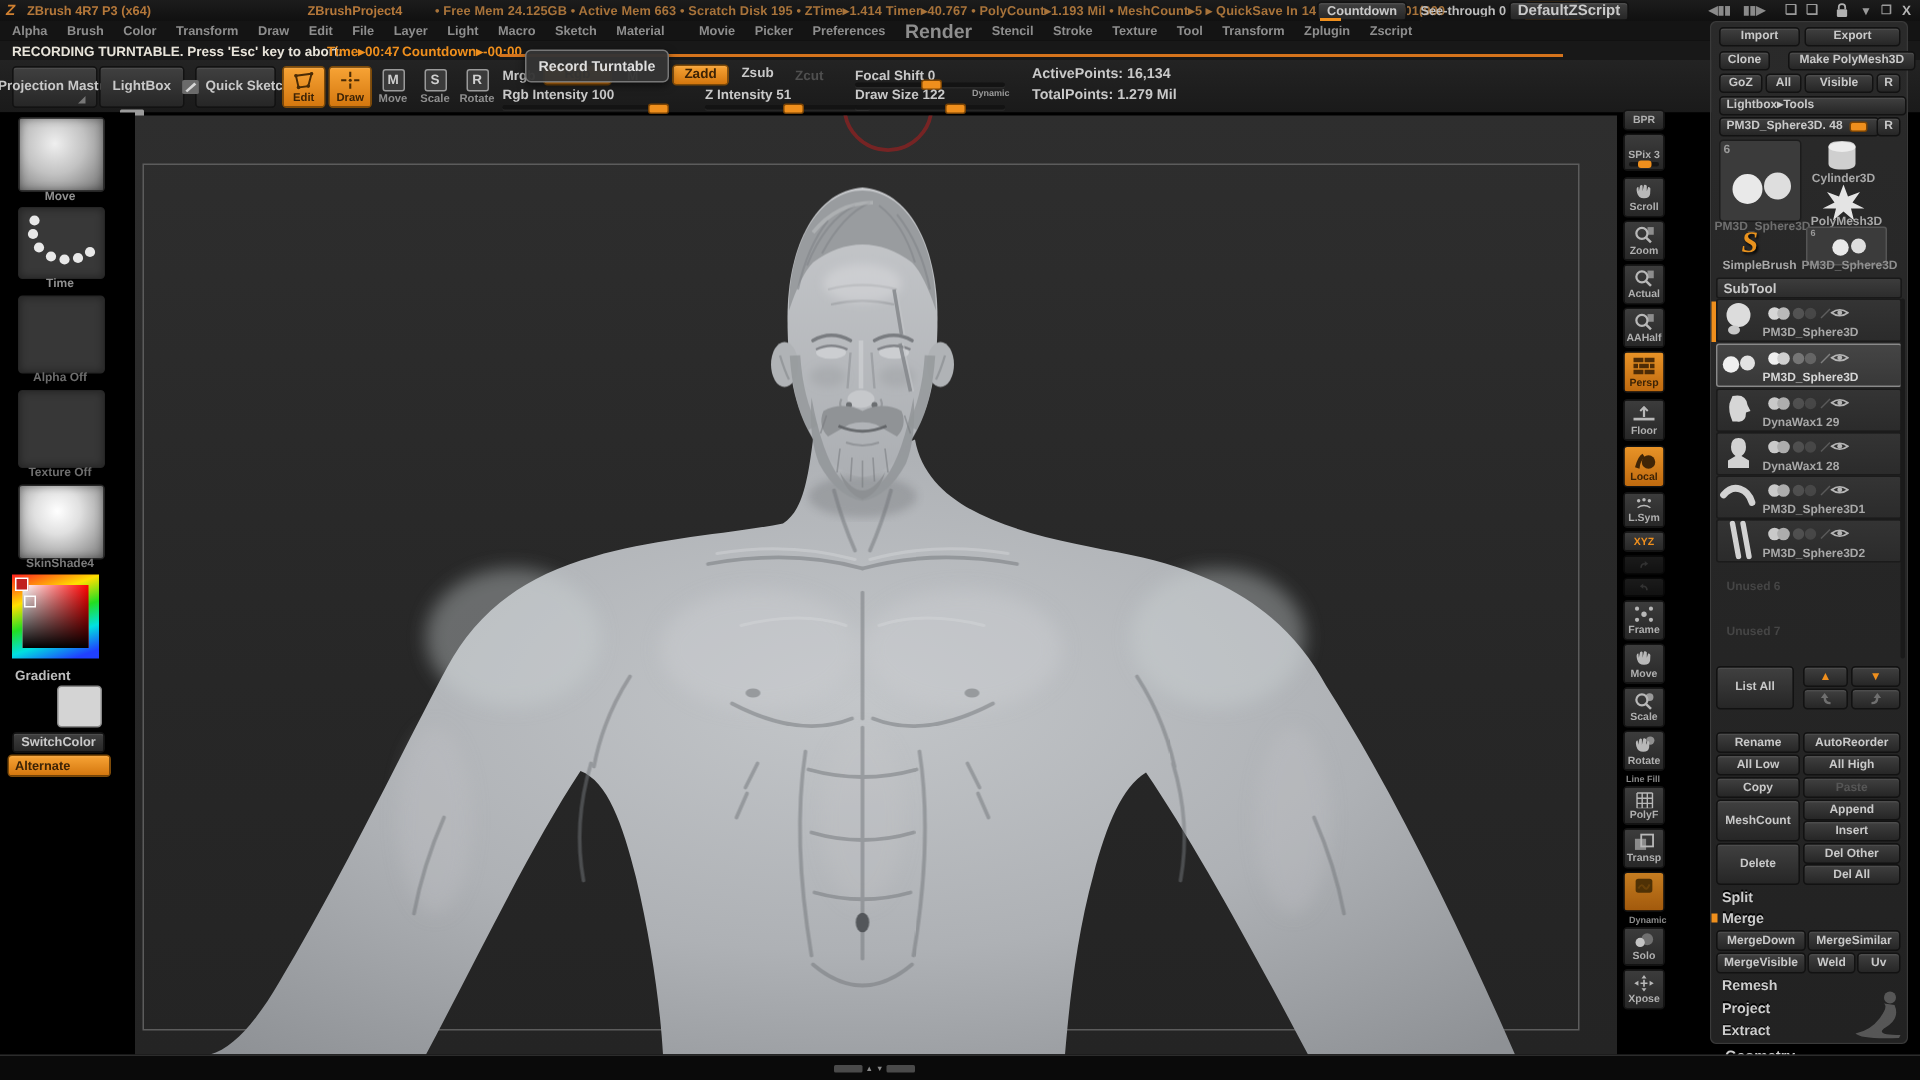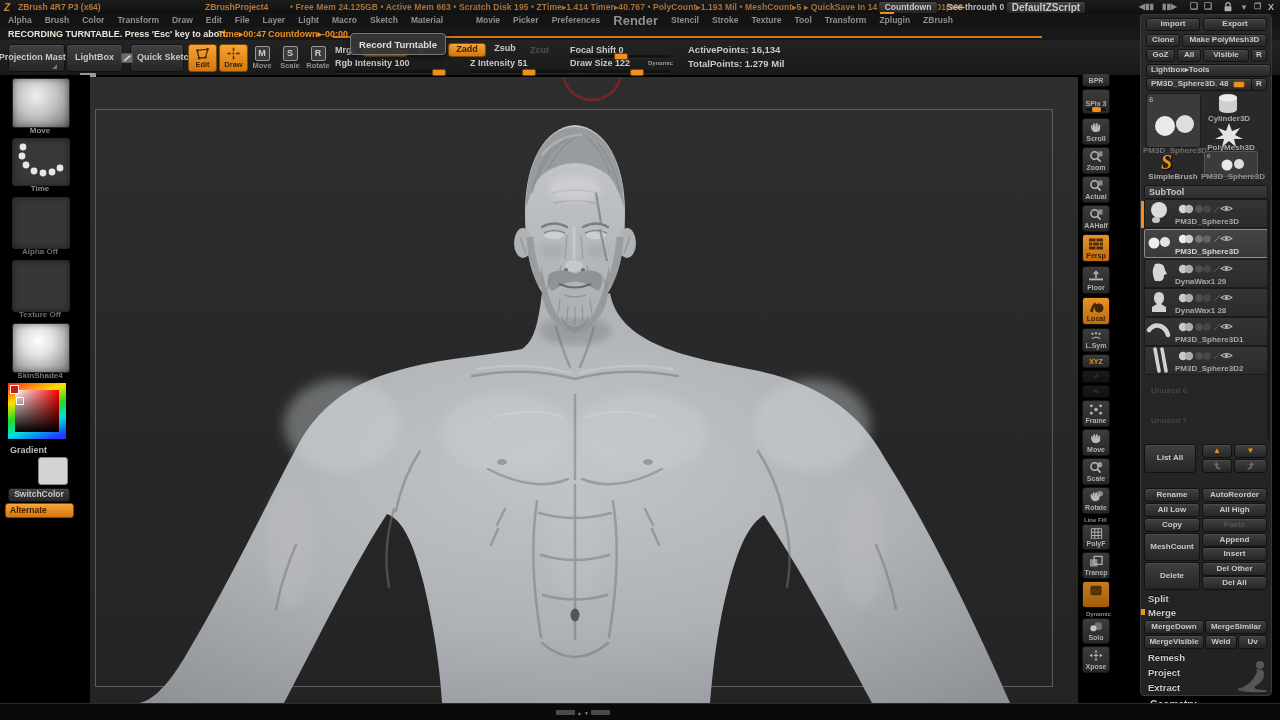--- a/index.html
+++ b/index.html
@@ -164,31 +164,31 @@
     <span class="lbl" style="position:static;color:#8e8e8e;font-size:8.5px">Color</span>
     <span class="lbl" style="position:static;color:#8e8e8e;font-size:8.5px">Transform</span>
     <span class="lbl" style="position:static;color:#8e8e8e;font-size:8.5px">Draw</span>
     <span class="lbl" style="position:static;color:#8e8e8e;font-size:8.5px">Edit</span>
     <span class="lbl" style="position:static;color:#8e8e8e;font-size:8.5px">File</span>
     <span class="lbl" style="position:static;color:#8e8e8e;font-size:8.5px">Layer</span>
     <span class="lbl" style="position:static;color:#8e8e8e;font-size:8.5px">Light</span>
     <span class="lbl" style="position:static;color:#8e8e8e;font-size:8.5px">Macro</span>
     <span class="lbl" style="position:static;color:#8e8e8e;font-size:8.5px">Sketch</span>
     <span class="lbl" style="position:static;color:#8e8e8e;font-size:8.5px">Material</span>
-    <span class="lbl" style="position:static;color:#8e8e8e;font-size:8.5px;margin-left:20px">Movie</span>
+    <span class="lbl" style="position:static;color:#8e8e8e;font-size:8.5px;margin-left:10px">Movie</span>
     <span class="lbl" style="position:static;color:#8e8e8e;font-size:8.5px">Picker</span>
     <span class="lbl" style="position:static;color:#8e8e8e;font-size:8.5px">Preferences</span>
     <span class="lbl" style="position:static;color:#8e8e8e;font-size:13px">Render</span>
     <span class="lbl" style="position:static;color:#8e8e8e;font-size:8.5px">Stencil</span>
     <span class="lbl" style="position:static;color:#8e8e8e;font-size:8.5px">Stroke</span>
     <span class="lbl" style="position:static;color:#8e8e8e;font-size:8.5px">Texture</span>
     <span class="lbl" style="position:static;color:#8e8e8e;font-size:8.5px">Tool</span>
     <span class="lbl" style="position:static;color:#8e8e8e;font-size:8.5px">Transform</span>
     <span class="lbl" style="position:static;color:#8e8e8e;font-size:8.5px">Zplugin</span>
-    <span class="lbl" style="position:static;color:#8e8e8e;font-size:8.5px">ZBrush</span>
+    <span class="lbl" style="position:static;color:#8e8e8e;font-size:8.5px">Zscript</span>
   </div>
 
   <div class="abs" style="left:0;top:27px;width:1280px;height:13px;background:#181818">
     <span class="lbl" style="left:8px;top:3px;color:#e8e4da;font-size:9px">RECORDING TURNTABLE. Press 'Esc' key to abort.</span>
     <span class="lbl" style="left:218px;top:3px;color:#ef8f1d;font-size:9px">Time▸00:47</span>
     <span class="lbl" style="left:268px;top:3px;color:#ef8f1d;font-size:9px">Countdown▸-00:00</span>
   </div>
   <div class="abs" style="left:333px;top:36px;width:709px;height:2px;background:#d4731c"></div>
 
   <div class="abs" style="left:0;top:40px;width:1280px;height:35px;background:linear-gradient(#232323,#1a1a1a);border-bottom:1px solid #000">
@@ -545,21 +545,21 @@
           <use href="#i-xpose"></use>
         </svg>
         <span>Xpose</span>
       </div>
   </div>
 
   <div class="abs" style="left:1140px;top:14px;width:132px;height:682px;background:linear-gradient(#2a2a2a,#222);border:1px solid #3a3a3a;border-radius:4px;box-sizing:border-box">
     <div class="btn pb" style="left:5px;top:3px;width:52px;height:11px">Import</div>
     <div class="btn pb" style="left:62px;top:3px;width:62px;height:11px">Export</div>
     <div class="btn pb" style="left:5px;top:19px;width:32px;height:11px">Clone</div>
-    <div class="btn pb" style="left:41px;top:19px;width:83px;height:11px">Make PolyMesh3D</div>
+    <div class="btn pb" style="left:51px;top:19px;width:83px;height:11px">Make PolyMesh3D</div>
     <div class="btn pb" style="left:5px;top:34px;width:27px;height:11px">GoZ</div>
     <div class="btn pb" style="left:36px;top:34px;width:22px;height:11px">All</div>
     <div class="btn pb" style="left:62px;top:34px;width:44px;height:11px">Visible</div>
     <div class="btn pb" style="left:110px;top:34px;width:14px;height:11px">R</div>
     <div class="btn pb" style="left:5px;top:49px;width:119px;height:11px;justify-content:flex-start;padding-left:4px">Lightbox▸Tools</div>
     <div class="btn pb" style="left:5px;top:63px;width:101px;height:11px;justify-content:flex-start;padding-left:4px">PM3D_Sphere3D. 48</div>
     <div class="hd" style="left:92px;top:66px;width:10px;height:5px"></div>
     <div class="btn pb" style="left:110px;top:63px;width:14px;height:11px">R</div>
 
     <div class="abs" style="left:5px;top:78px;width:53px;height:53px;background:#3b3b3b;border:1px solid #1c1c1c;border-radius:3px">

